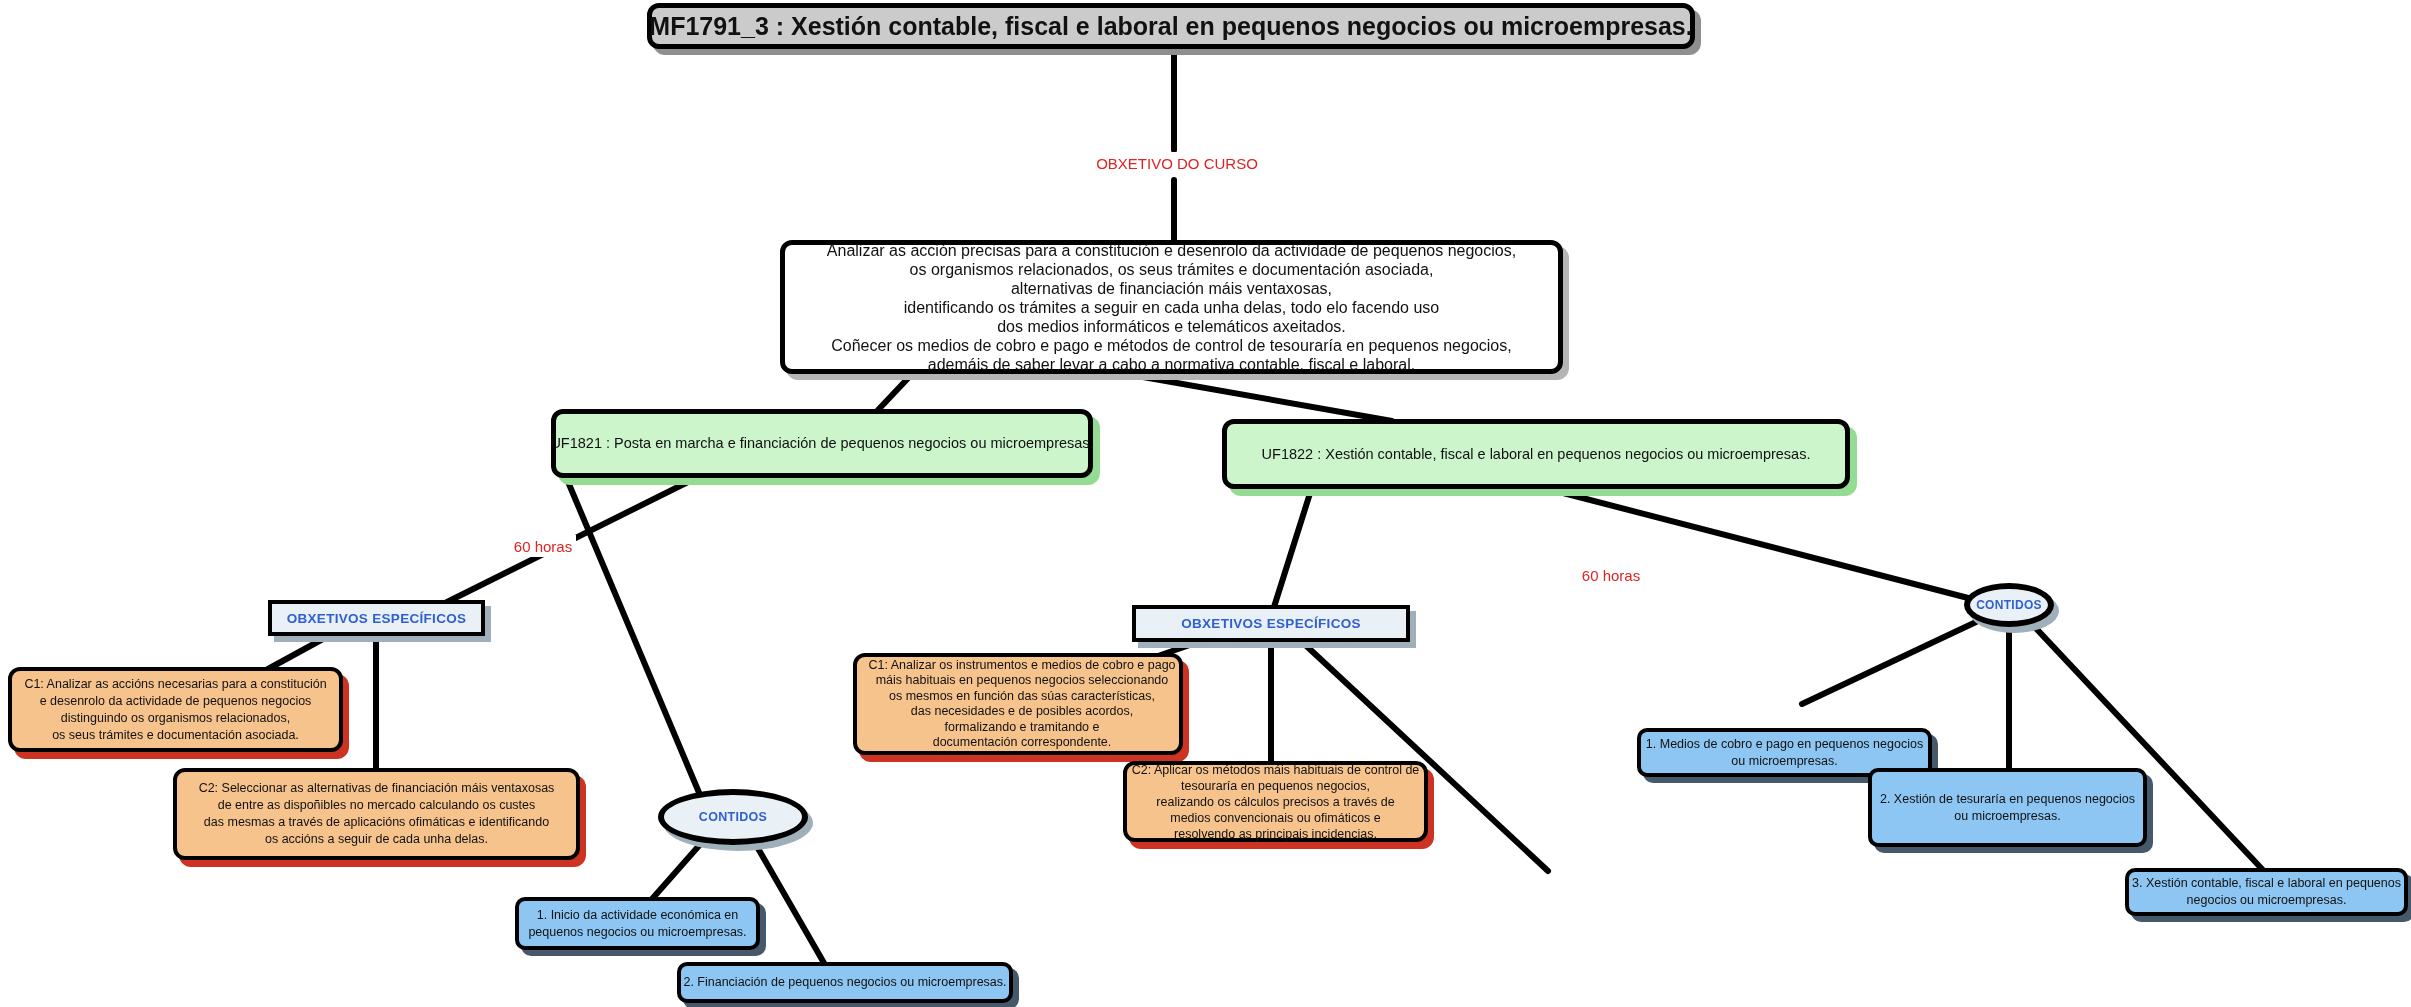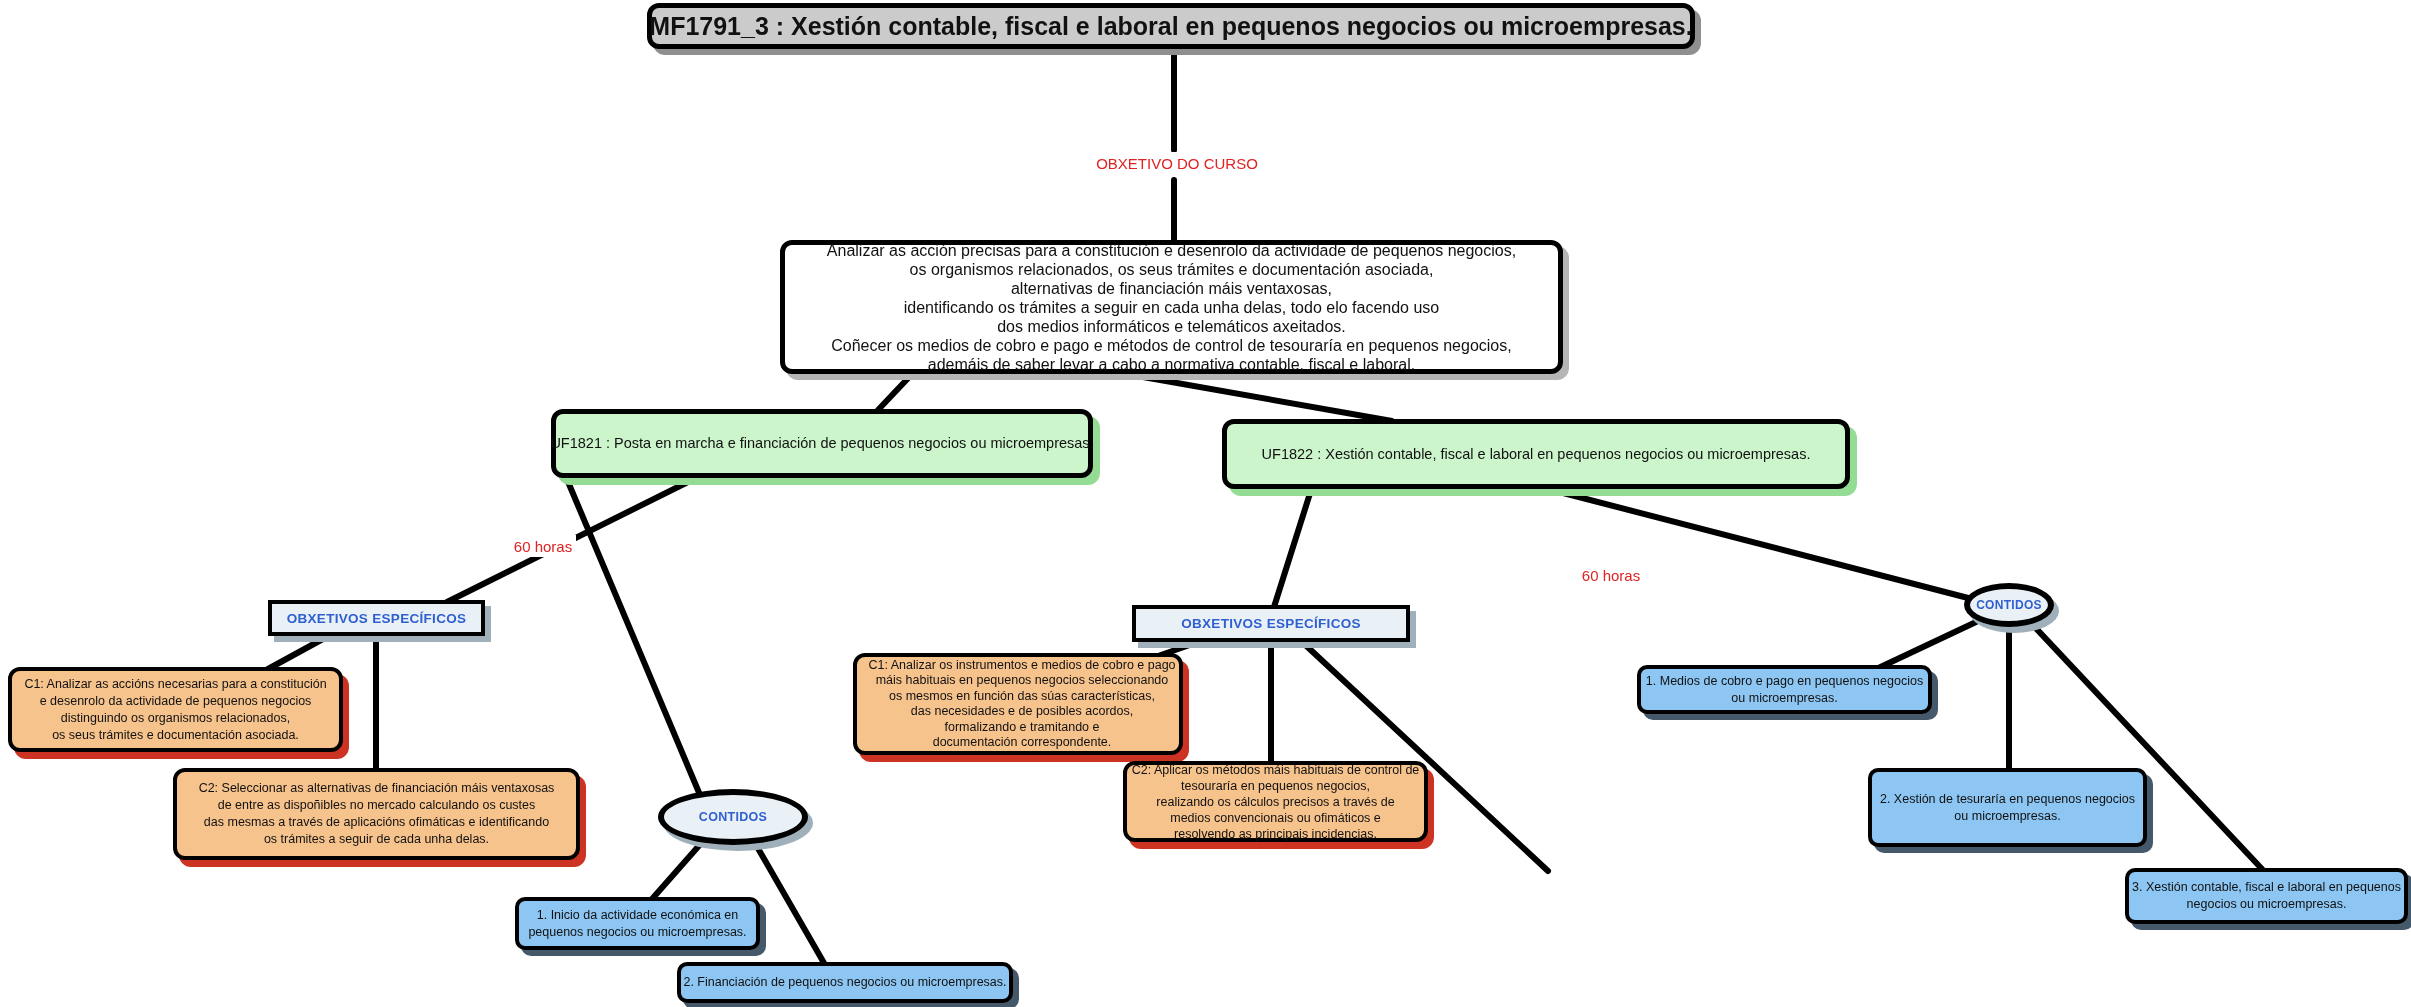--- a/index.html
+++ b/index.html
@@ -71,21 +71,21 @@
   <div class="node pale-rect" style="left:268px;top:600px;width:217px;height:36px;">OBXETIVOS ESPECÍFICOS</div>
   <div class="node pale-rect" style="left:1132px;top:605px;width:278px;height:37px;">OBXETIVOS ESPECÍFICOS</div>
 
   <div class="node orange-box rounded" style="left:8px;top:667px;width:335px;height:85px;">C1: Analizar as accións necesarias para a constitución
 e desenrolo da actividade de pequenos negocios
 distinguindo os organismos relacionados,
 os seus trámites e documentación asociada.</div>
   <div class="node orange-box rounded" style="left:173px;top:768px;width:407px;height:92px;">C2: Seleccionar as alternativas de financiación máis ventaxosas
 de entre as dispoñibles no mercado calculando os custes
 das mesmas a través de aplicacións ofimáticas e identificando
-os trámites a seguir de cada unha delas.</div>
+os accións a seguir de cada unha delas.</div>
 
   <div class="node ellipse" style="left:658px;top:789px;width:150px;height:56px;">CONTIDOS</div>
 
   <div class="node blue-box rounded" style="left:515px;top:897px;width:245px;height:53px;">1. Inicio da actividade económica en
 pequenos negocios ou microempresas.</div>
   <div class="node blue-box rounded" style="left:677px;top:962px;width:336px;height:41px;">2. Financiación de pequenos negocios ou microempresas.</div>
 
   <div class="node orange-box rounded" style="left:853px;top:653px;width:330px;height:102px;line-height:15.5px;padding-left:8px;">C1: Analizar os instrumentos e medios de cobro e pago
 máis habituais en pequenos negocios seleccionando
 os mesmos en función das súas características,
@@ -93,20 +93,20 @@
 formalizando e tramitando e
 documentación correspondente.</div>
   <div class="node orange-box rounded" style="left:1123px;top:761px;width:305px;height:81px;line-height:16px;">C2: Aplicar os métodos máis habituais de control de
 tesouraría en pequenos negocios,
 realizando os cálculos precisos a través de
 medios convencionais ou ofimáticos e
 resolvendo as principais incidencias.</div>
 
   <div class="node ellipse" style="left:1964px;top:583px;width:90px;height:44px;font-size:12px;">CONTIDOS</div>
 
-  <div class="node blue-box rounded" style="left:1637px;top:665px;width:295px;height:49px;">1. Medios de cobro e pago en pequenos negocios
+  <div class="node blue-box rounded" style="left:1637px;top:728px;width:295px;height:49px;">1. Medios de cobro e pago en pequenos negocios
 ou microempresas.</div>
   <div class="node blue-box rounded" style="left:1868px;top:768px;width:279px;height:79px;">2. Xestión de tesuraría en pequenos negocios
 ou microempresas.</div>
-  <div class="node blue-box rounded" style="left:2125px;top:868px;width:283px;height:56px;">3. Xestión contable, fiscal e laboral en pequenos
+  <div class="node blue-box rounded" style="left:2125px;top:868px;width:283px;height:48px;">3. Xestión contable, fiscal e laboral en pequenos
 negocios ou microempresas.</div>
 
 </div>
 
 </body></html>

